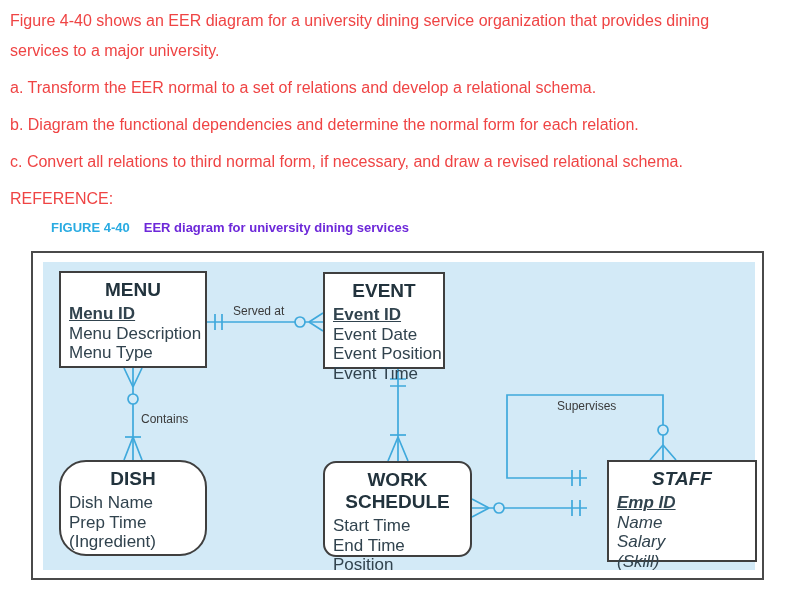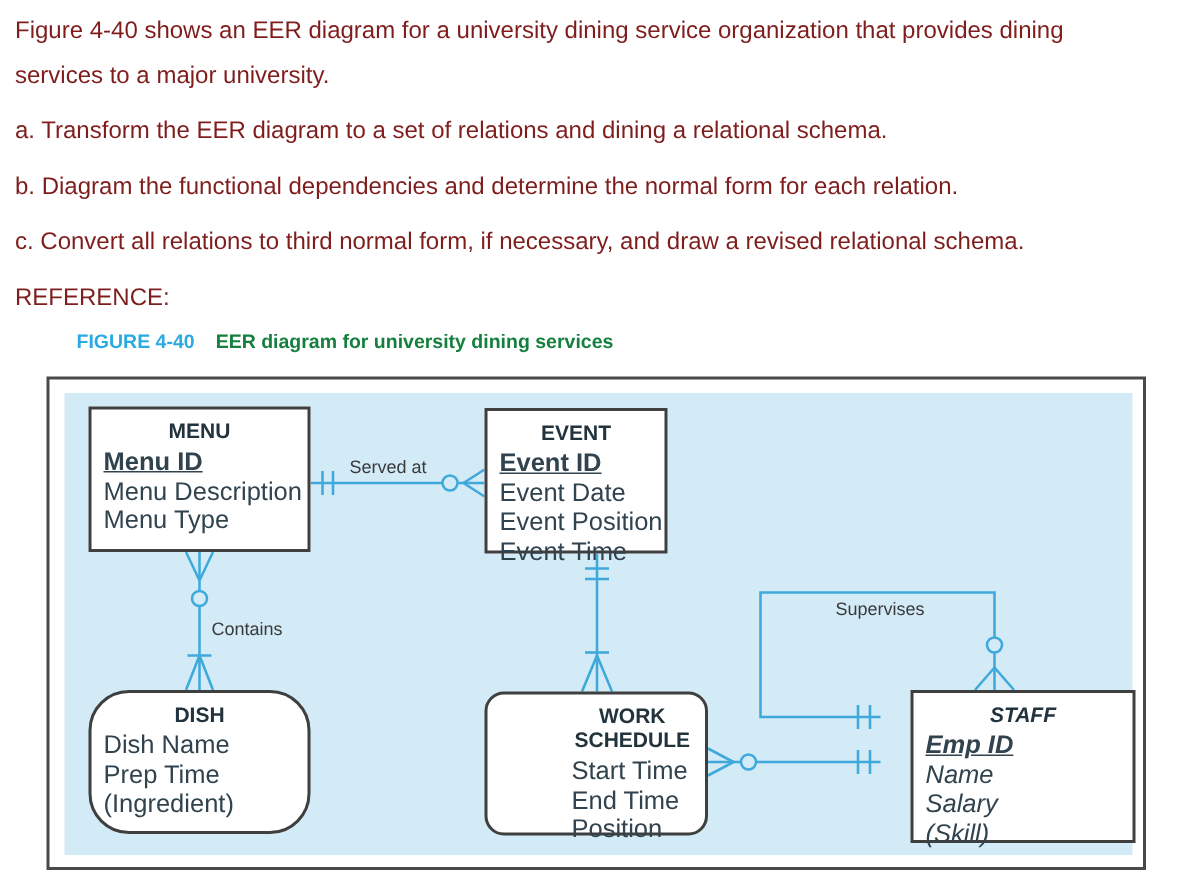--- a/index.html
+++ b/index.html
@@ -11,35 +11,35 @@
     background: #ffffff;
     font-family: "Liberation Sans", sans-serif;
     overflow: hidden;
   }
   
   .question {
     position: absolute;
     left: 10px;
     top: 6px;
     width: 745px;
-    color: #7f1d1d;
+    color: #ef4444;
     font-size: 16px;
   }
   .question p { line-height: 30px; margin: 0 0 7px 0; }
   
   .figcaption {
     position: absolute;
     left: 33px;
     top: 220px;
     font-size: 13px;
     font-weight: bold;
     white-space: nowrap;
   }
   .fig-num { color: #29abe2; margin-right: 14px; margin-left: 18px; }
-  .fig-text { color: #15803d; }
+  .fig-text { color: #6d28d9; }
   
   .diagram {
     position: absolute;
     left: 31px;
     top: 251px;
     width: 733px;
     height: 329px;
     border: 2px solid #4a4a4a;
     background: #ffffff;
   }
@@ -55,45 +55,45 @@
   .lines path { stroke: #3fa9dc; stroke-width: 1.7; fill: none; }
   .lines circle { stroke: #3fa9dc; stroke-width: 1.7; fill: #d3eaf7; }
   .lines text { font: 12px "Liberation Sans", sans-serif; fill: #3a3a3a; }
   
   .entity {
     position: absolute;
     background: #ffffff;
     border: 2px solid #3f3f3f;
     color: #31434e;
   }
-  .entity.rounded { border-radius: 13px; padding-left: 48px; }
+  .entity.rounded { border-radius: 13px; }
   .etitle {
     text-align: center;
     font-weight: bold;
-    font-size: 14px;
+    font-size: 19px;
     color: #22333d;
     padding-top: 6px;
     margin-bottom: 3px;
   }
   .attr {
     font-size: 17px;
     line-height: 19.5px;
     padding-left: 8px;
     white-space: nowrap;
   }
   .pk { font-weight: bold; text-decoration: underline; }
 </style>
 </head>
 <body>
 
 <div class="page">
 
   <div class="question">
     <p>Figure 4-40 shows an EER diagram for a university dining service organization that provides dining services to a major university.</p>
-    <p>a. Transform the EER diagram to a set of relations and dining a relational schema.</p>
+    <p>a. Transform the EER normal to a set of relations and develop a relational schema.</p>
     <p>b. Diagram the functional dependencies and determine the normal form for each relation.</p>
     <p>c. Convert all relations to third normal form, if necessary, and draw a revised relational schema.</p>
     <p>REFERENCE:</p>
   </div>
 
   <div class="figcaption">
     <span class="fig-num">FIGURE 4-40</span><span class="fig-text">EER diagram for university dining services</span>
   </div>
 
   <div class="diagram">

